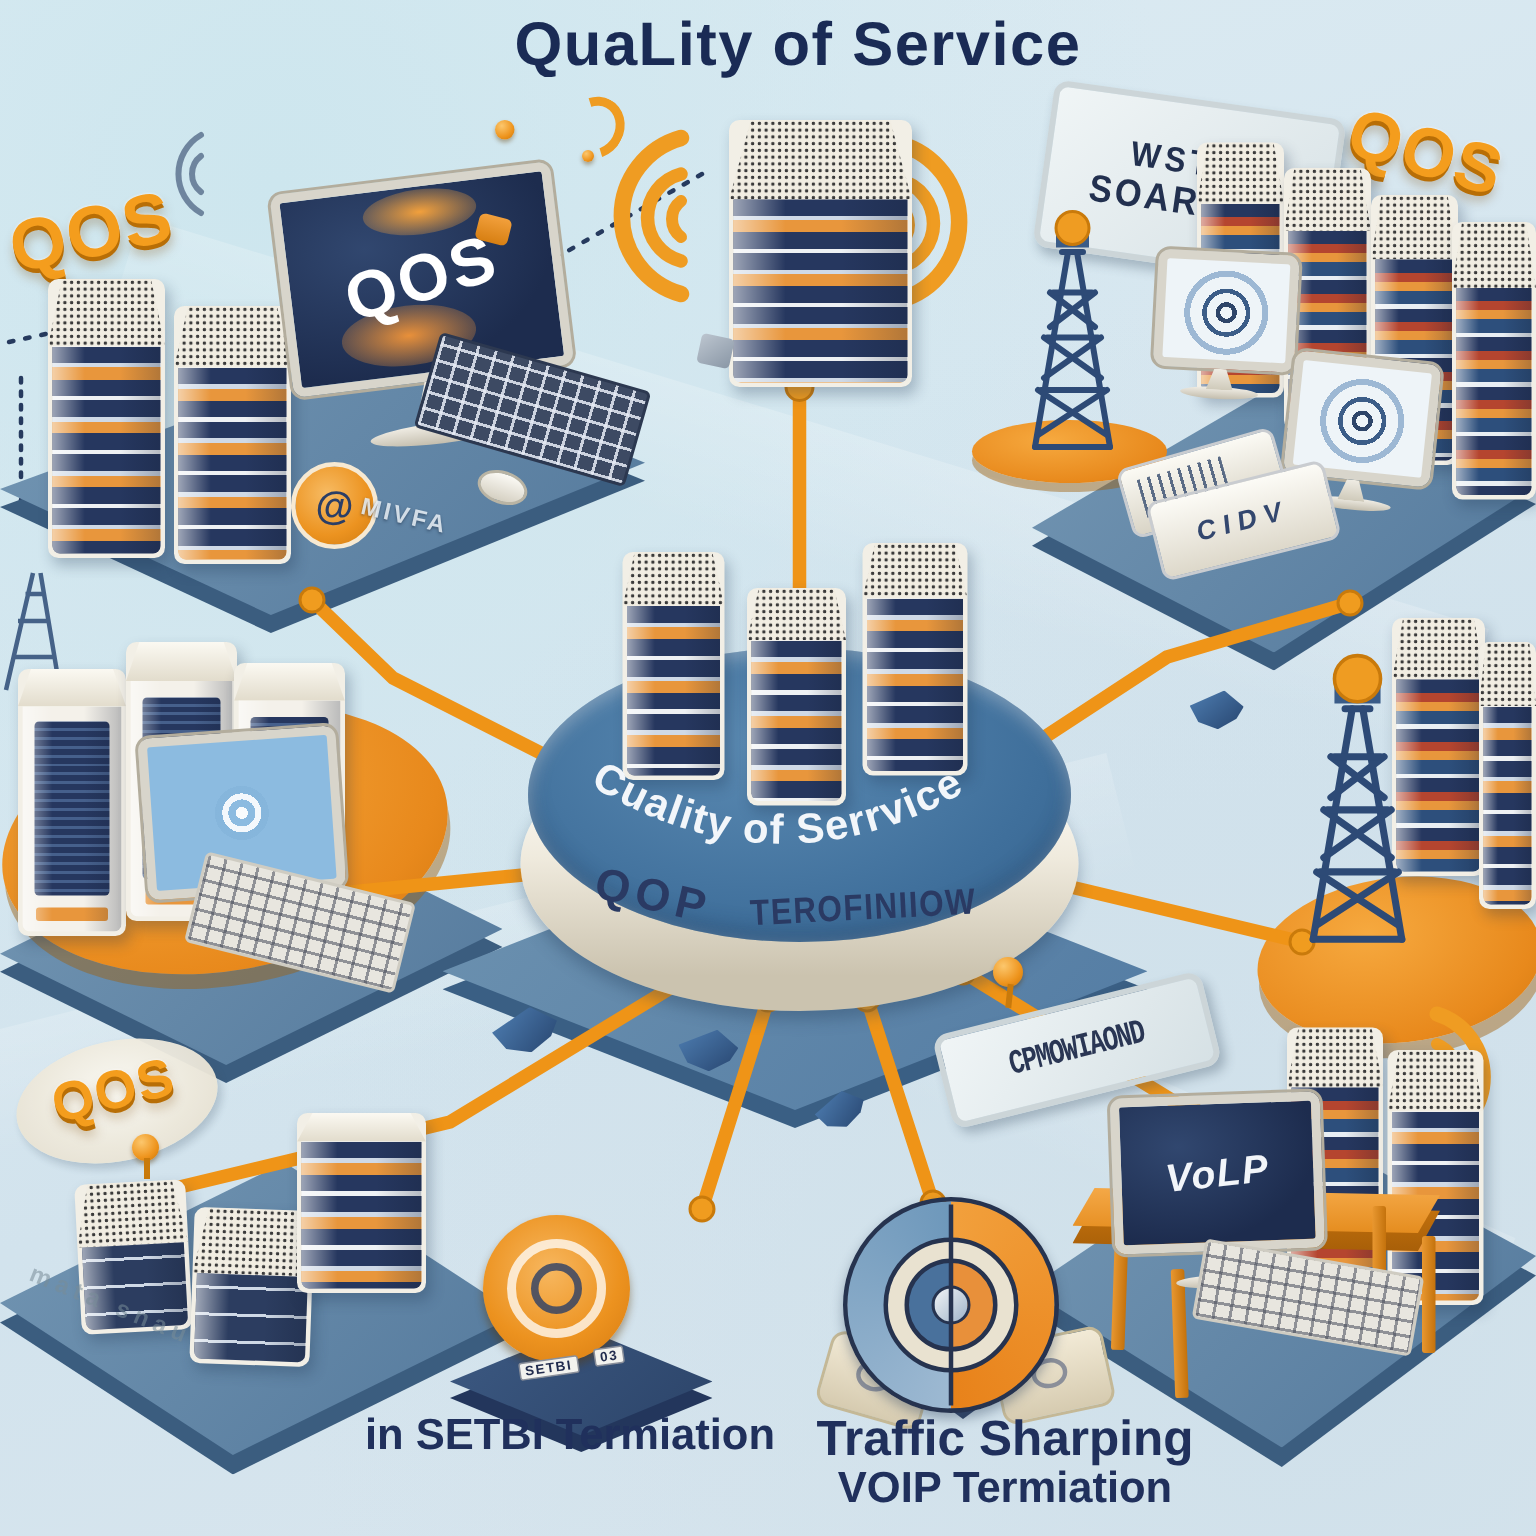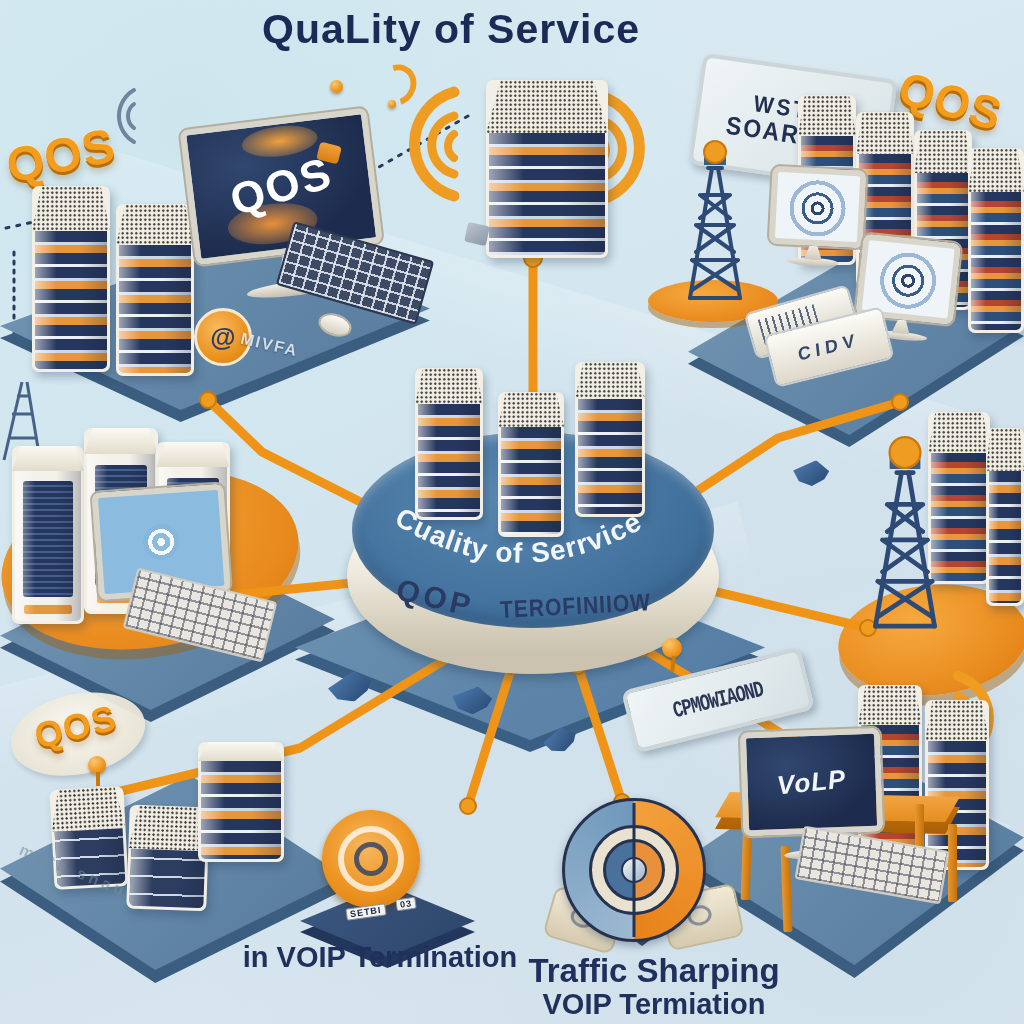--- a/index.html
+++ b/index.html
@@ -410,23 +410,23 @@
 
   <div class="abs" style="left:742px;top:730px;width:140px;height:130px;transform:rotate(-2deg);">
     <div class="screen" style="width:128px;height:92px;">
       <div style="position:absolute;inset:0;display:flex;align-items:center;justify-content:center;color:#f2f5f9;font-size:26px;font-weight:800;font-style:italic;transform:rotate(-4deg);letter-spacing:1px;">VoLP</div>
     </div>
     <div class="stand" style="width:20px;height:18px;"></div>
     <div class="standbase" style="width:60px;height:9px;"></div>
   </div>
   <div class="kbd" style="left:798px;top:838px;width:144px;height:50px;transform:rotate(10deg);"></div>
 
-  <div class="abs" style="left:262px;top:6px;width:540px;text-align:left;font-size:41px;font-weight:700;color:#1a2b55;letter-spacing:1px;">QuaLity of Service</div>
+  <div class="abs" style="left:262px;top:6px;width:540px;text-align:center;font-size:41px;font-weight:700;color:#1a2b55;letter-spacing:1px;">QuaLity of Service</div>
 
   <div class="capt" style="left:215px;top:942px;width:330px;">
-    <div style="font-size:29px;">in VOIP Termination</div>
-  </div>
-  <div class="capt" style="left:504px;top:942px;width:300px;margin-top:12px;">
+    <div style="font-size:29px;">in SETBI Termiation</div>
+  </div>
+  <div class="capt" style="left:520px;top:942px;width:300px;">
     <div style="font-size:33px;">Traffic Sharping</div>
     <div style="font-size:29px;">VOIP Termiation</div>
   </div>
 
 </div>
 
 </body></html>

